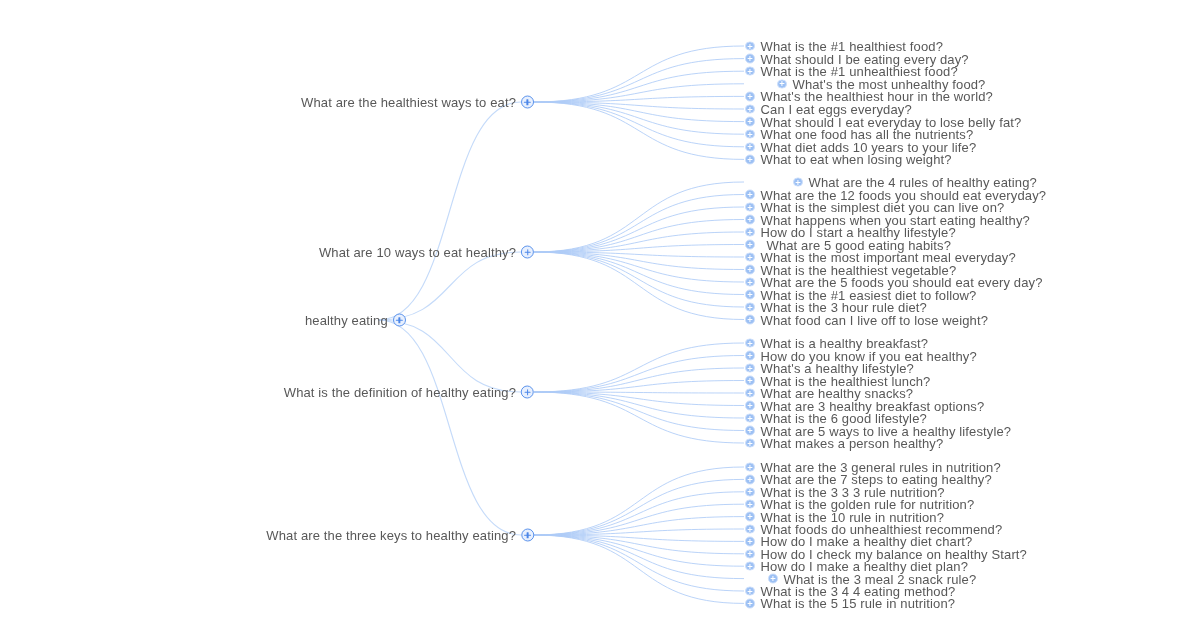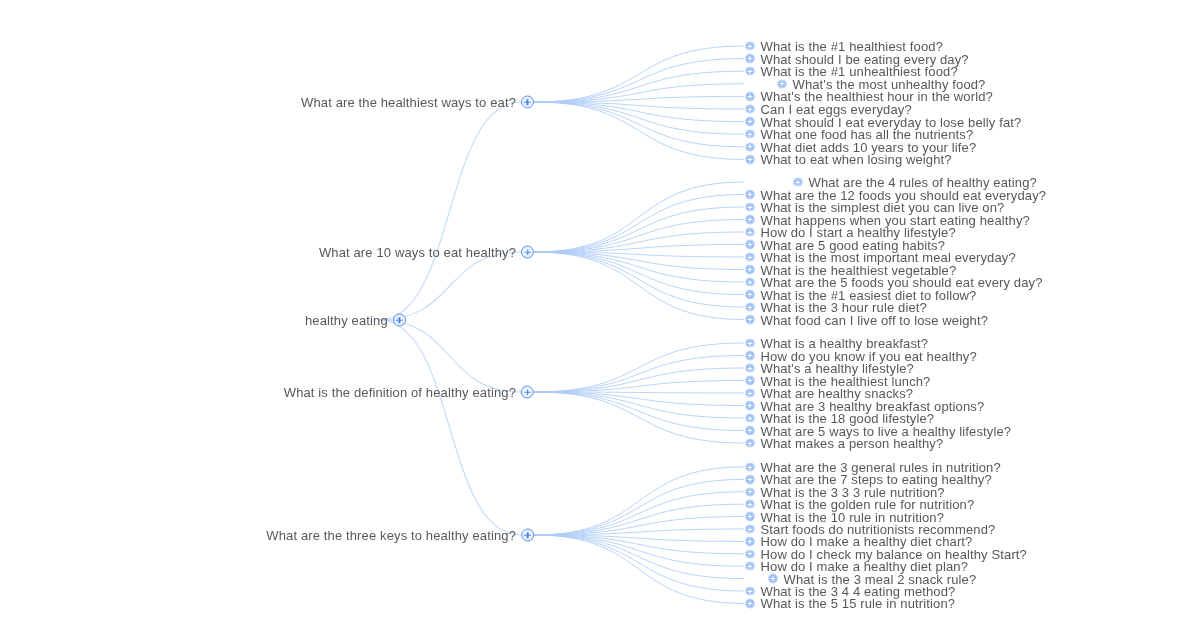--- a/index.html
+++ b/index.html
@@ -223,21 +223,21 @@
         <span class="node-label">What is the simplest diet you can live on?</span>
       </div>
       <div class="node leaf" style="left: 745px; top: 219.5px;">
         <span class="plus solid"></span>
         <span class="node-label">What happens when you start eating healthy?</span>
       </div>
       <div class="node leaf" style="left: 745px; top: 232px;">
         <span class="plus solid"></span>
         <span class="node-label">How do I start a healthy lifestyle?</span>
       </div>
-      <div class="node leaf" style="left: 745px; top: 244.5px;">
+      <div class="node leaf" style="left: 745px; top: 244.5px; gap: 6px;">
         <span class="plus solid"></span>
         <span class="node-label">What are 5 good eating habits?</span>
       </div>
       <div class="node leaf" style="left: 745px; top: 257px;">
         <span class="plus solid"></span>
         <span class="node-label">What is the most important meal everyday?</span>
       </div>
       <div class="node leaf" style="left: 745px; top: 269.5px;">
         <span class="plus solid"></span>
         <span class="node-label">What is the healthiest vegetable?</span>
@@ -281,21 +281,21 @@
       <div class="node leaf" style="left: 745px; top: 393px;">
         <span class="plus solid"></span>
         <span class="node-label">What are healthy snacks?</span>
       </div>
       <div class="node leaf" style="left: 745px; top: 405.5px;">
         <span class="plus solid"></span>
         <span class="node-label">What are 3 healthy breakfast options?</span>
       </div>
       <div class="node leaf" style="left: 745px; top: 418px;">
         <span class="plus solid"></span>
-        <span class="node-label">What is the 18 good lifestyle?</span>
+        <span class="node-label">What is the 6 good lifestyle?</span>
       </div>
       <div class="node leaf" style="left: 745px; top: 430.5px;">
         <span class="plus solid"></span>
         <span class="node-label">What are 5 ways to live a healthy lifestyle?</span>
       </div>
       <div class="node leaf" style="left: 745px; top: 443px;">
         <span class="plus solid"></span>
         <span class="node-label">What makes a person healthy?</span>
       </div>
       <div class="node branch" style="left: 534px; top: 535px;">
@@ -317,21 +317,21 @@
       <div class="node leaf" style="left: 745px; top: 504.2px;">
         <span class="plus solid"></span>
         <span class="node-label">What is the golden rule for nutrition?</span>
       </div>
       <div class="node leaf" style="left: 745px; top: 516.6px;">
         <span class="plus solid"></span>
         <span class="node-label">What is the 10 rule in nutrition?</span>
       </div>
       <div class="node leaf" style="left: 745px; top: 529px;">
         <span class="plus solid"></span>
-        <span class="node-label">Start foods do nutritionists recommend?</span>
+        <span class="node-label">What foods do unhealthiest recommend?</span>
       </div>
       <div class="node leaf" style="left: 745px; top: 541.4px;">
         <span class="plus solid"></span>
         <span class="node-label">How do I make a healthy diet chart?</span>
       </div>
       <div class="node leaf" style="left: 745px; top: 553.8px;">
         <span class="plus solid"></span>
         <span class="node-label">How do I check my balance on healthy Start?</span>
       </div>
       <div class="node leaf" style="left: 745px; top: 566.2px;">

